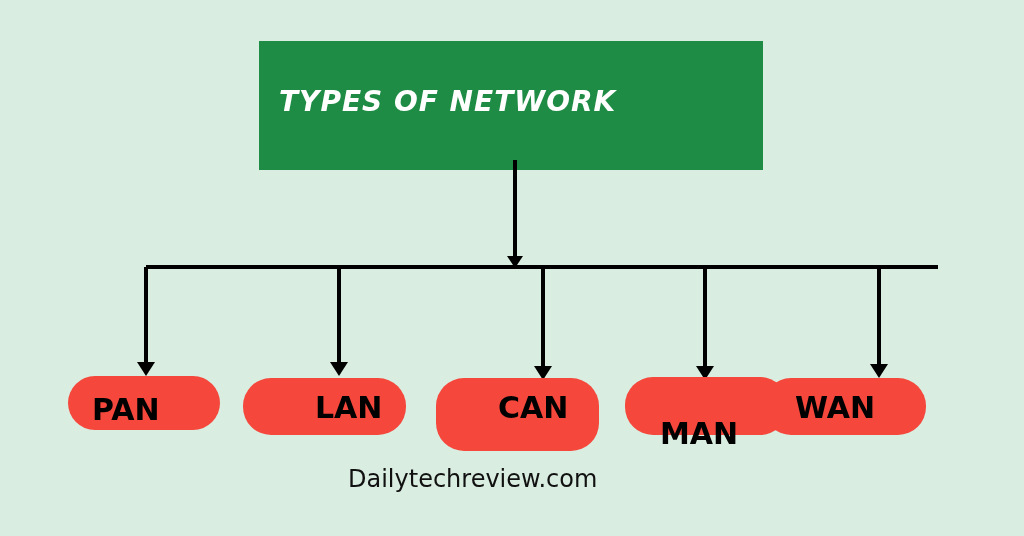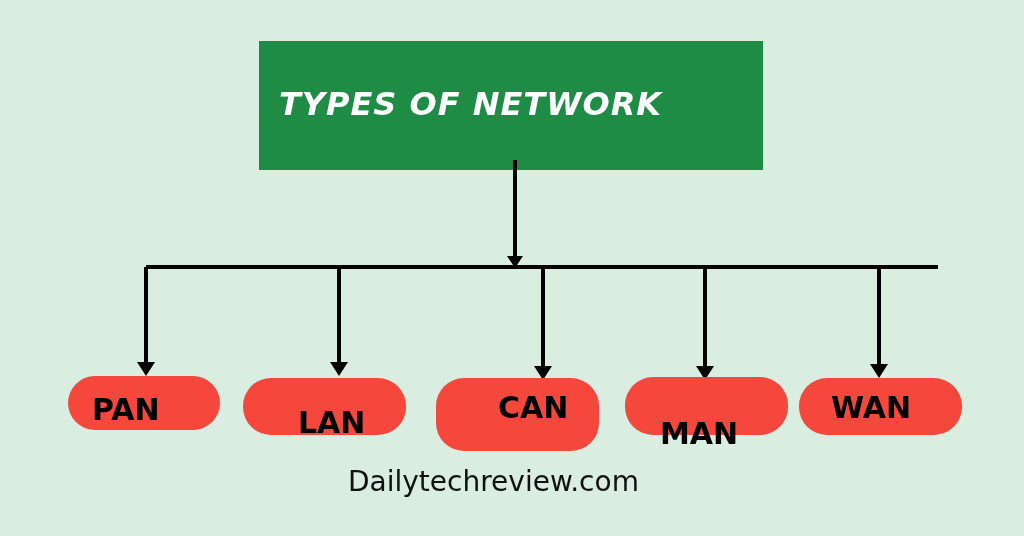--- a/index.html
+++ b/index.html
@@ -1,22 +1,22 @@
 <!DOCTYPE html>
 <html><head>
 <meta charset="utf-8">
 <style>
   html,body{margin:0;padding:0;}
   body{width:1024px;height:536px;background:#d9ede0;position:relative;overflow:hidden;font-family:"DejaVu Sans",sans-serif;}
   .title-box{position:absolute;left:259px;top:41px;width:504px;height:129px;background:#1f8c45;}
-  .title-text{position:absolute;left:20px;top:44px;color:#fff;font-weight:bold;font-style:italic;font-size:32px;letter-spacing:1px;font-family:"DejaVu Sans",sans-serif;}
+  .title-text{position:absolute;left:20px;top:44px;color:#fff;font-weight:bold;font-style:italic;font-size:28px;letter-spacing:1px;font-family:"DejaVu Sans",sans-serif;}
   svg.lines{position:absolute;left:0;top:0;}
   .pill{position:absolute;background:#f5473b;border-radius:28px;height:56px;}
   .pill span{position:absolute;font-weight:bold;font-size:30px;color:#000;top:10px;font-family:"DejaVu Sans",sans-serif;}
-  .footer{position:absolute;left:348px;top:465px;font-size:28px;color:#111;font-family:"DejaVu Sans",sans-serif;}
+  .footer{position:absolute;left:348px;top:465px;font-size:24px;color:#111;font-family:"DejaVu Sans",sans-serif;}
 </style>
 </head>
 <body>
 
 <div class="title-box">
   <div class="title-text">TYPES OF NETWORK</div>
 </div>
 
 <svg class="lines" width="1024" height="536">
   <defs>
@@ -40,25 +40,25 @@
     <polygon points="534,366 552,366 543,380"></polygon>
     <polygon points="696,366 714,366 705,380"></polygon>
     <polygon points="870,364 888,364 879,378"></polygon>
   </g>
 </svg>
 
 <div class="pill" style="left:68px;top:376px;width:152px;height:54px;">
   <span style="left:24px;top:16px;">PAN</span>
 </div>
 <div class="pill" style="left:243px;top:378px;width:163px;height:57px;">
-  <span style="left:55px;top:12px;margin-top:15px;">LAN</span>
+  <span style="left:72px;top:12px;">LAN</span>
 </div>
 <div class="pill" style="left:436px;top:378px;width:163px;height:73px;">
   <span style="left:62px;top:12px;">CAN</span>
 </div>
 <div class="pill" style="left:625px;top:377px;width:163px;height:58px;">
   <span style="left:35px;top:6px;margin-top:33px;">MAN</span>
 </div>
-<div class="pill" style="left:799px;top:378px;width:163px;height:57px;">
+<div class="pill" style="left:763px;top:378px;width:163px;height:57px;">
   <span style="left:32px;top:12px;">WAN</span>
 </div>
 
 <div class="footer">Dailytechreview.com</div>
 
 </body></html>

